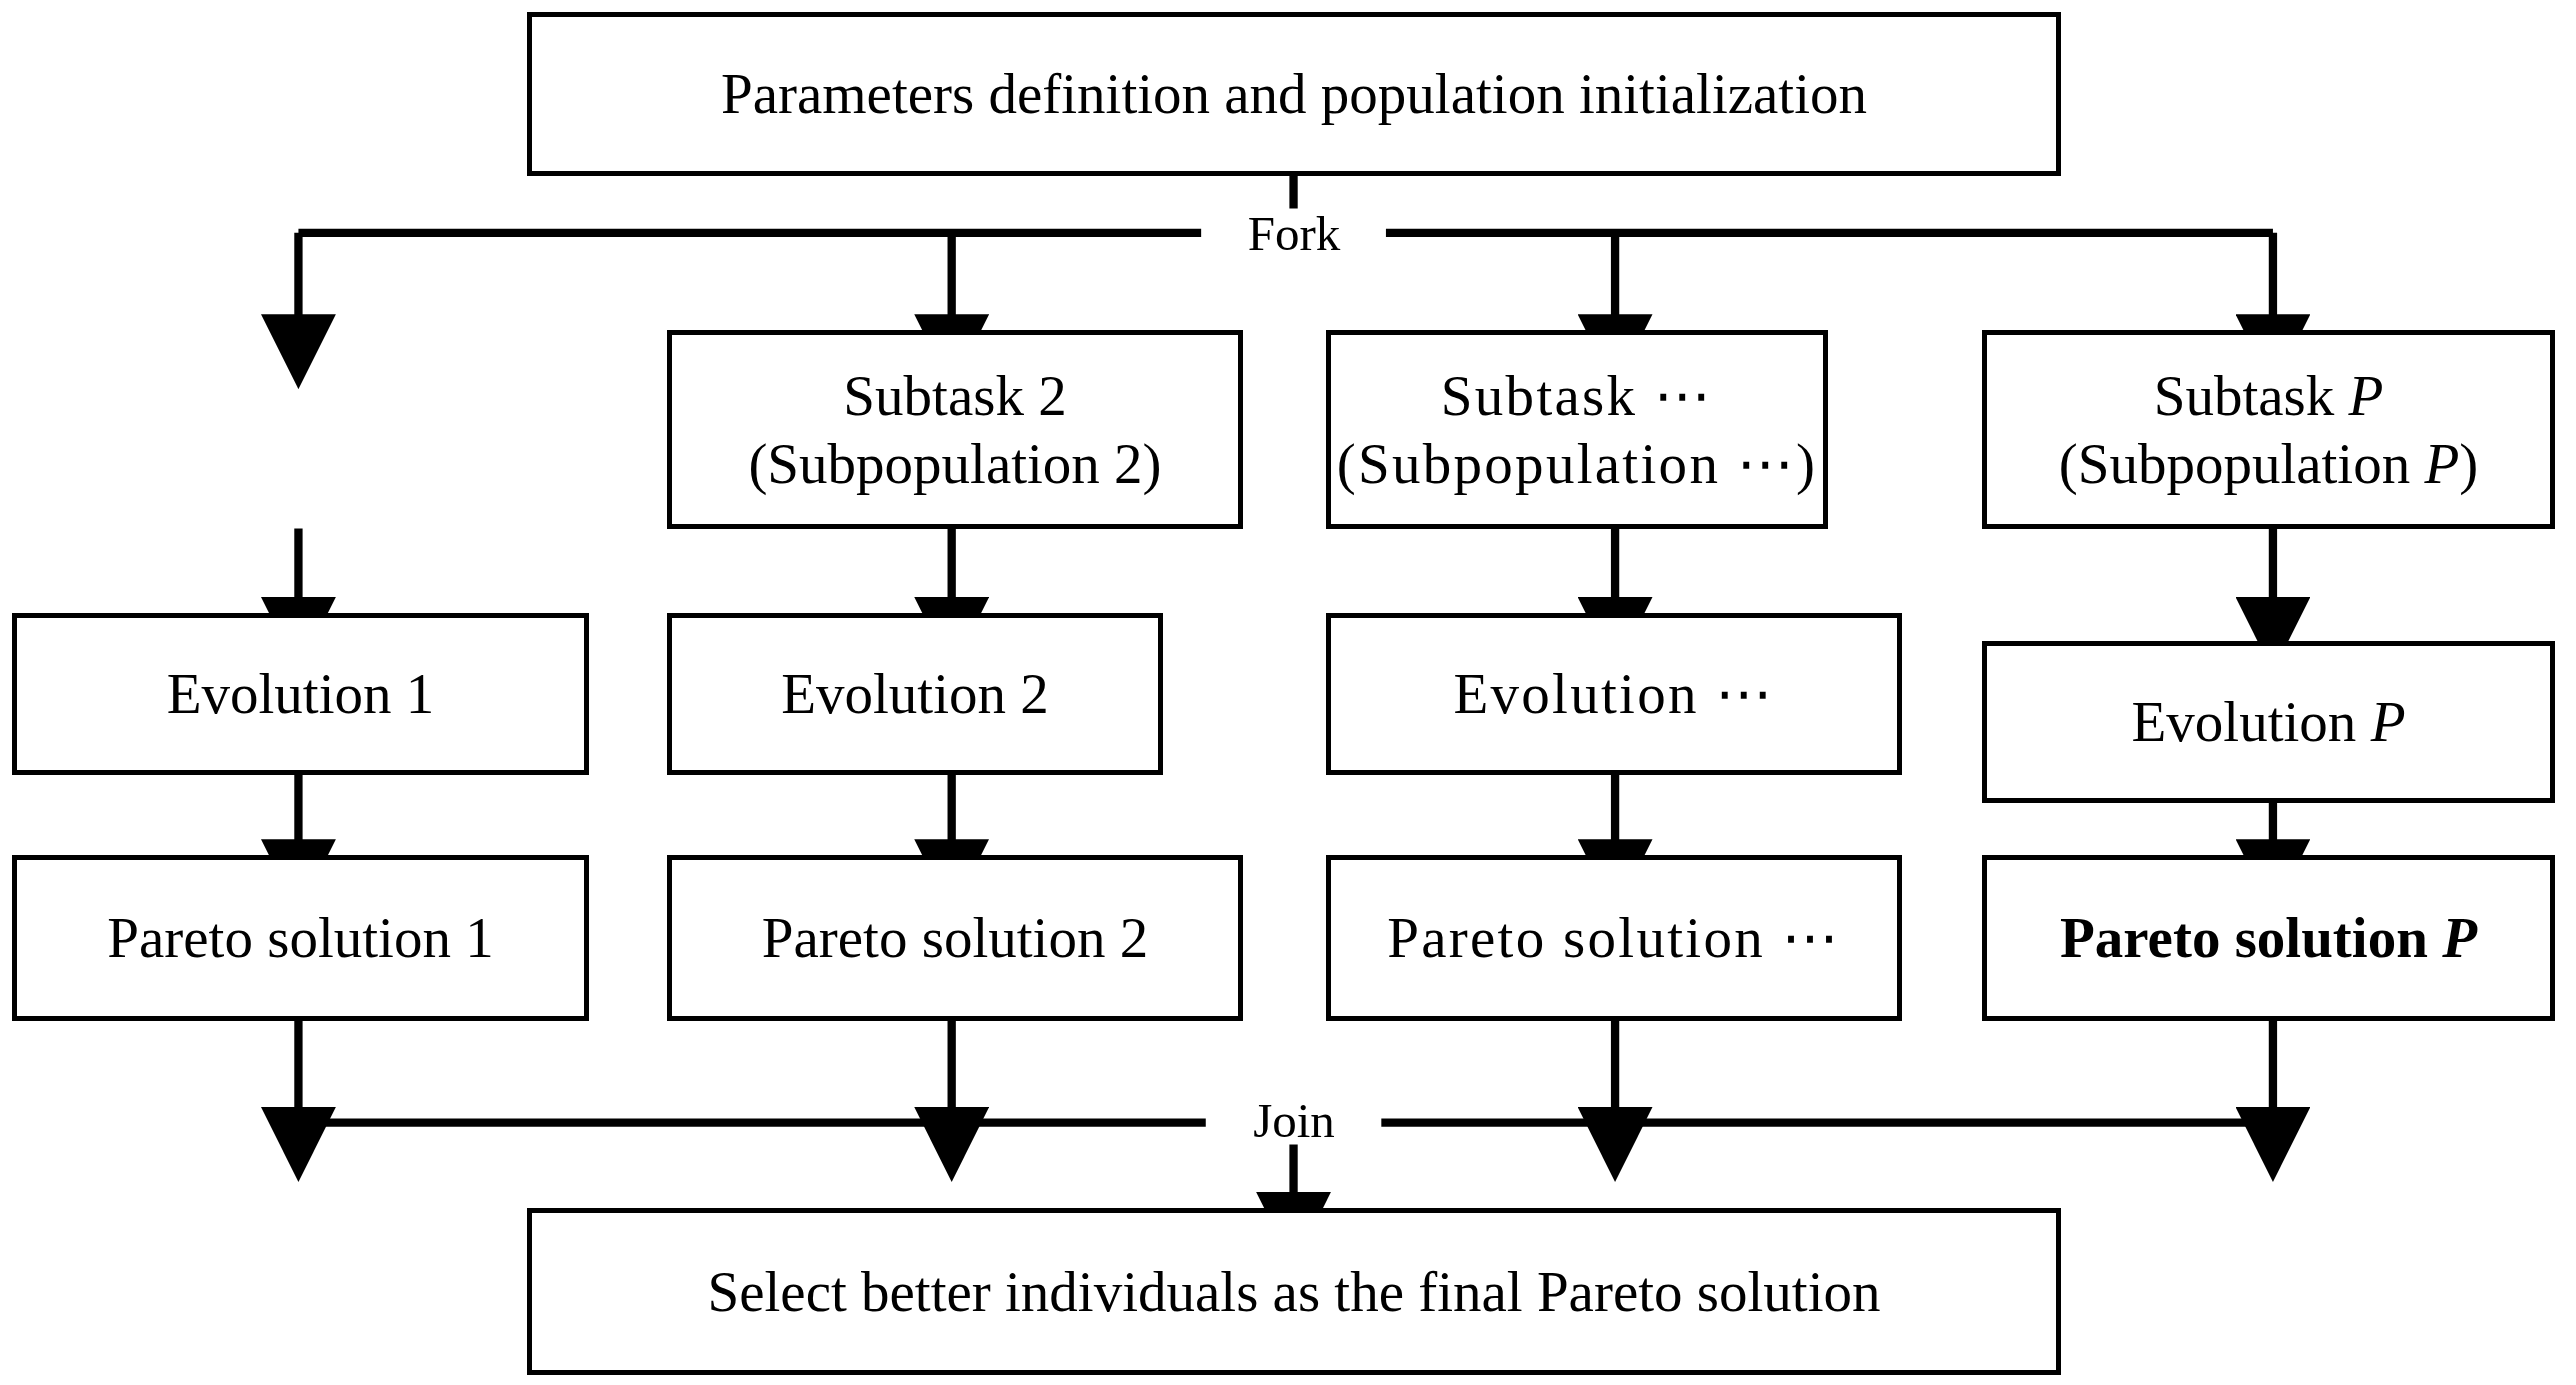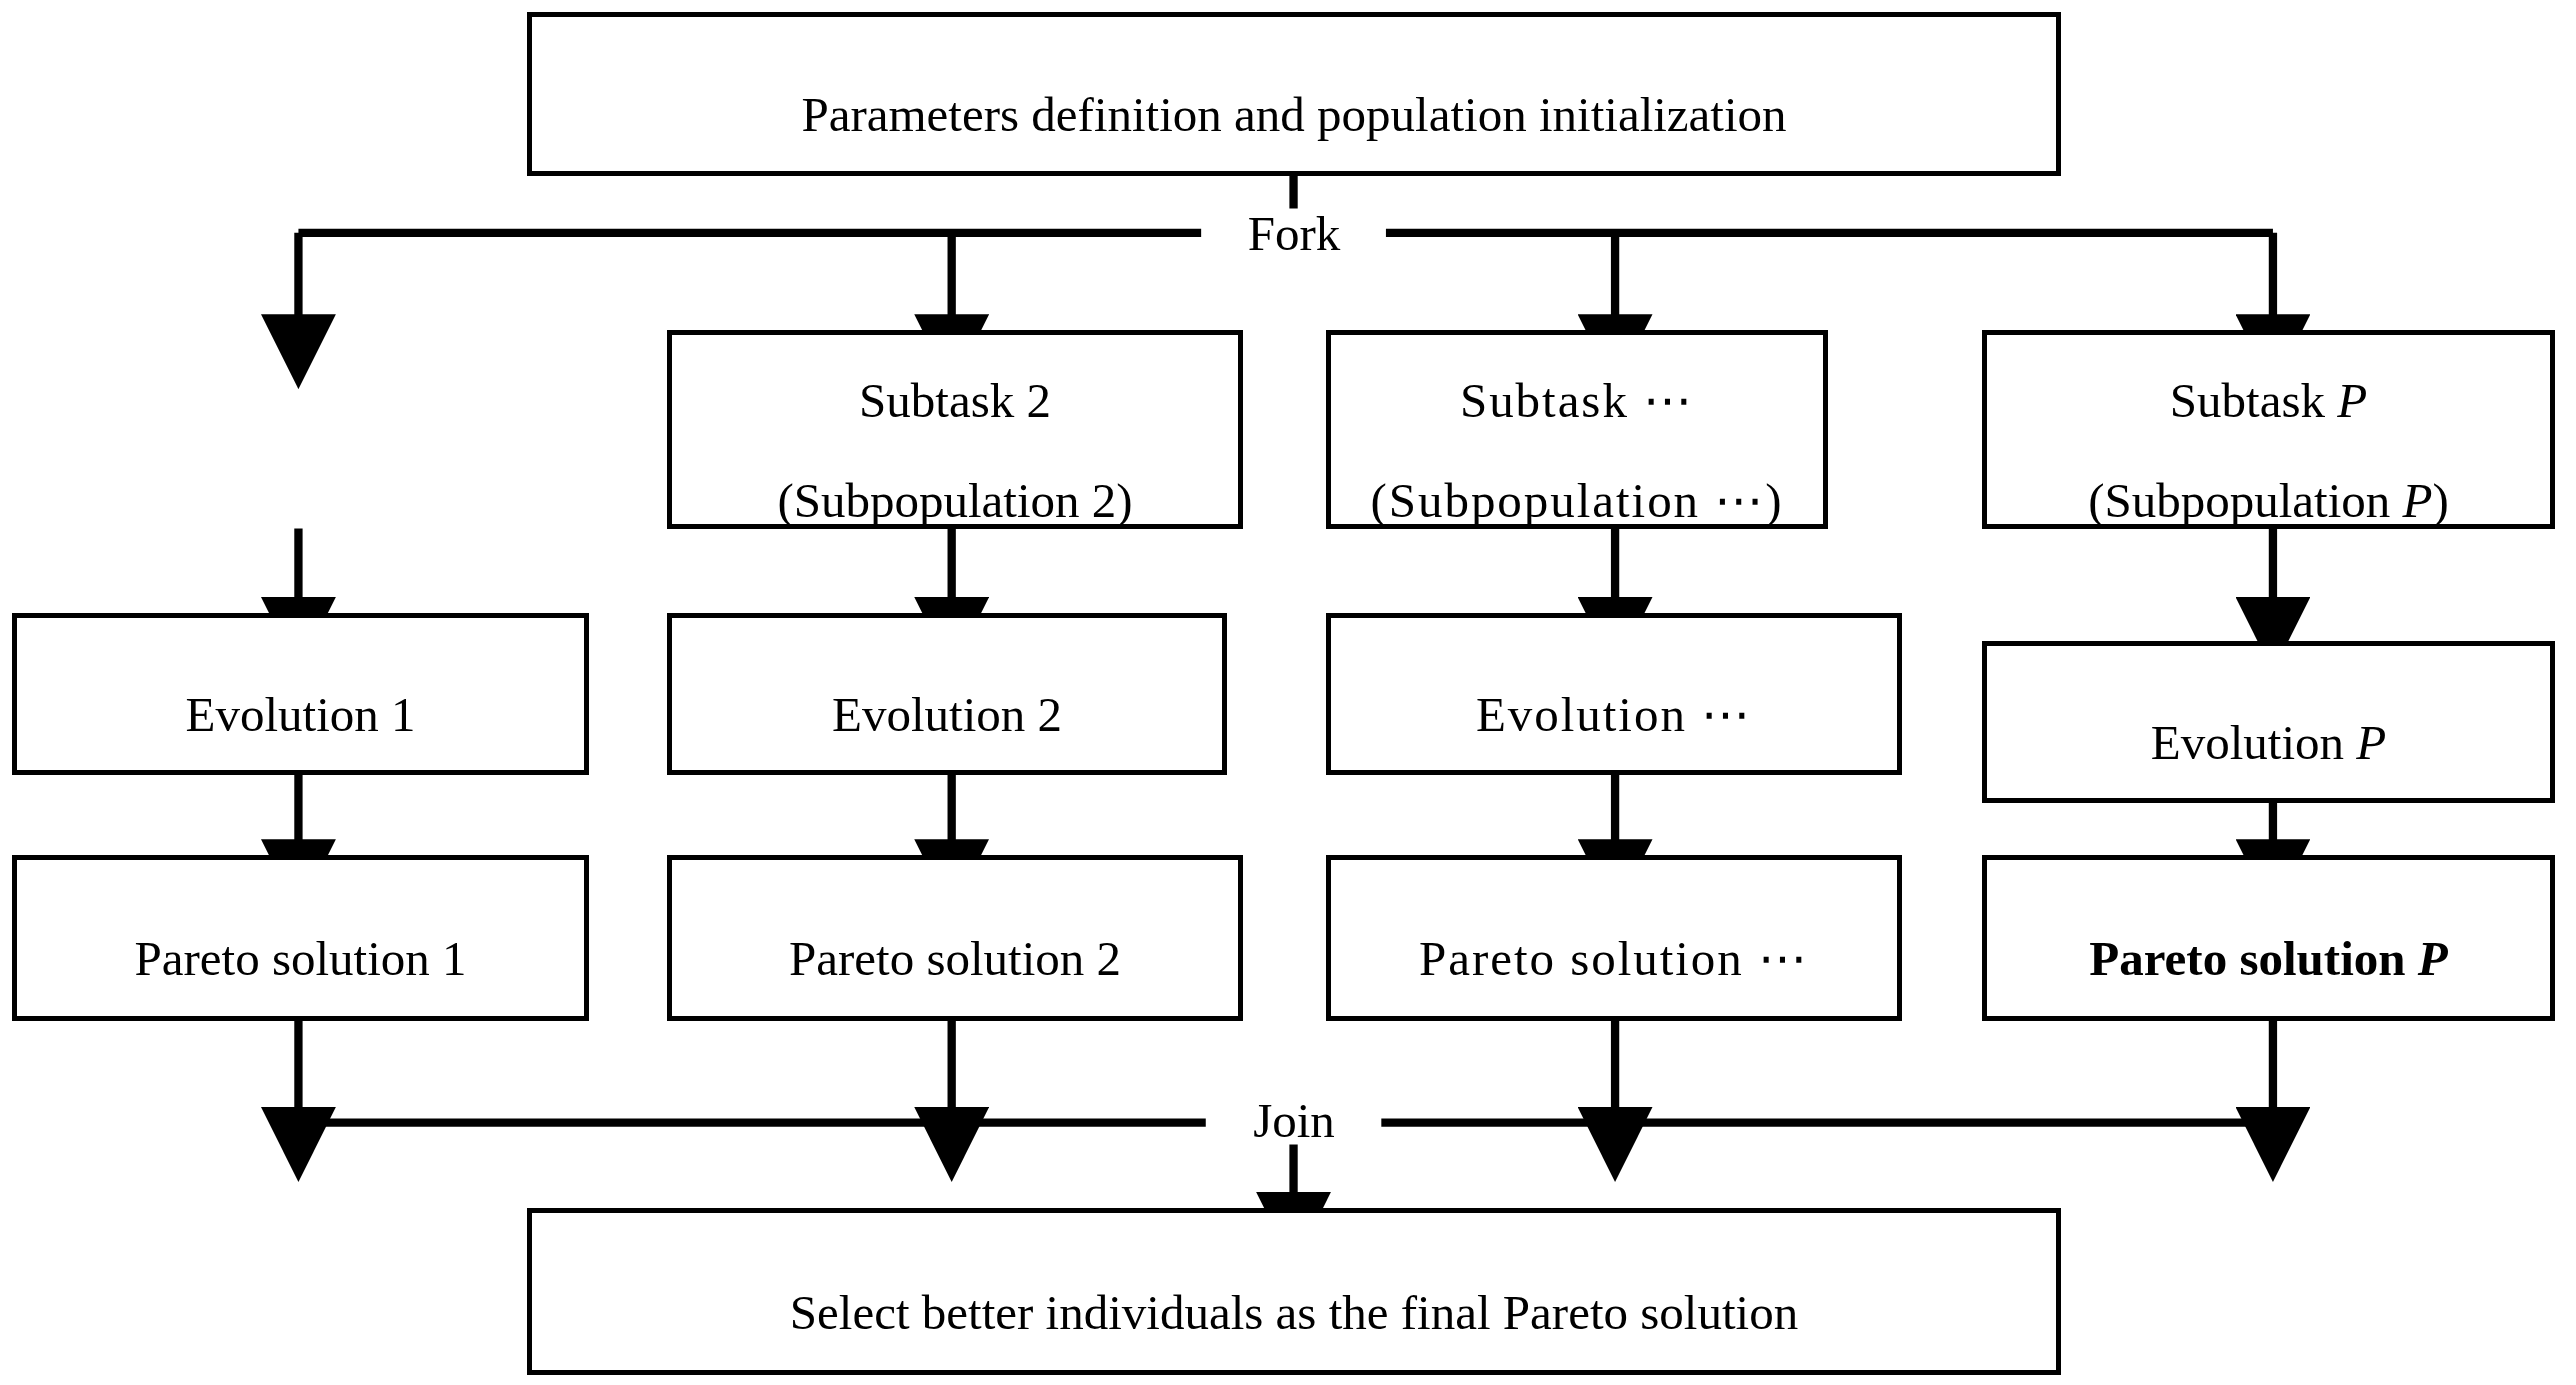--- a/index.html
+++ b/index.html
@@ -38,21 +38,21 @@
     justify-content: center;
     text-align: center;
     color: #000000;
     line-height: 1.18;
     font-family: "Liberation Serif", "DejaVu Serif", serif;
   }
   .node .line {
     display: block;
     white-space: nowrap;
   }
-  .f-big { font-size: 49px; margin-top: 42px; }
+  .f-big { font-size: 57px; }
   .var { font-style: italic; }
   .dots { letter-spacing: 0.04em; }
   .edge-label {
     position: absolute;
     background: #ffffff;
     color: #000000;
     font-size: 49px;
     font-family: "Liberation Serif", "DejaVu Serif", serif;
     line-height: 1;
     padding: 0 13px;
@@ -116,21 +116,21 @@
 
   <div class="node" style="left:12px; top:855px; width:577px; height:166px;">
     <span class="line f-big">Pareto solution 1</span>
   </div>
 
   <div class="node" style="left:667px; top:330px; width:576px; height:199px;">
     <span class="line f-big">Subtask 2</span>
     <span class="line f-big">(Subpopulation 2)</span>
   </div>
 
-  <div class="node" style="left:667px; top:613px; width:560px; height:162px;">
+  <div class="node" style="left:667px; top:613px; width:496px; height:162px;">
     <span class="line f-big">Evolution 2</span>
   </div>
 
   <div class="node" style="left:667px; top:855px; width:576px; height:166px;">
     <span class="line f-big">Pareto solution 2</span>
   </div>
 
   <div class="node" style="left:1326px; top:330px; width:502px; height:199px;">
     <span class="line f-big dots">Subtask ⋯</span>
     <span class="line f-big dots">(Subpopulation ⋯)</span>

